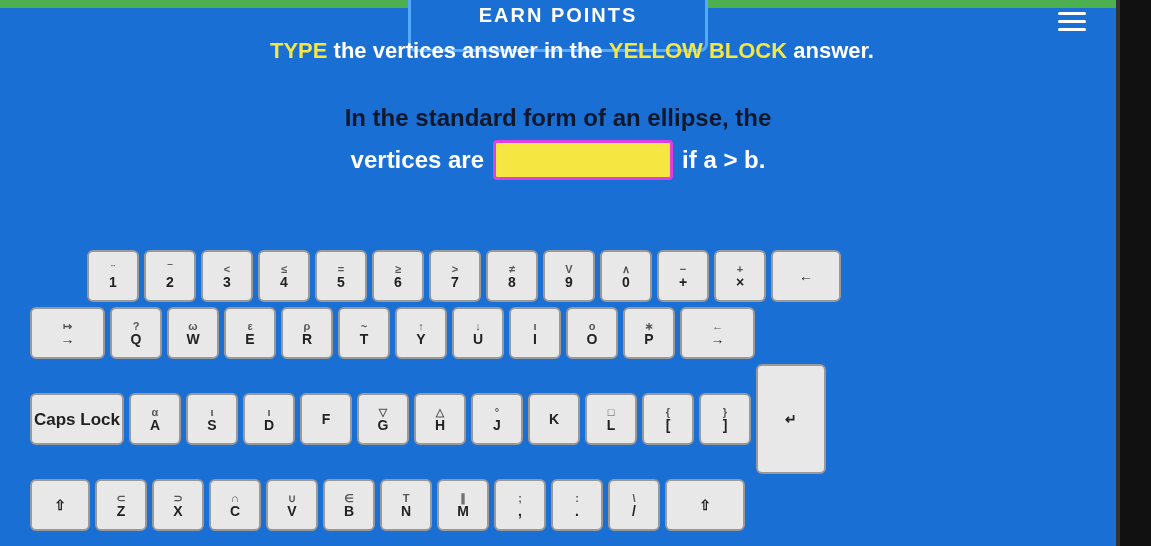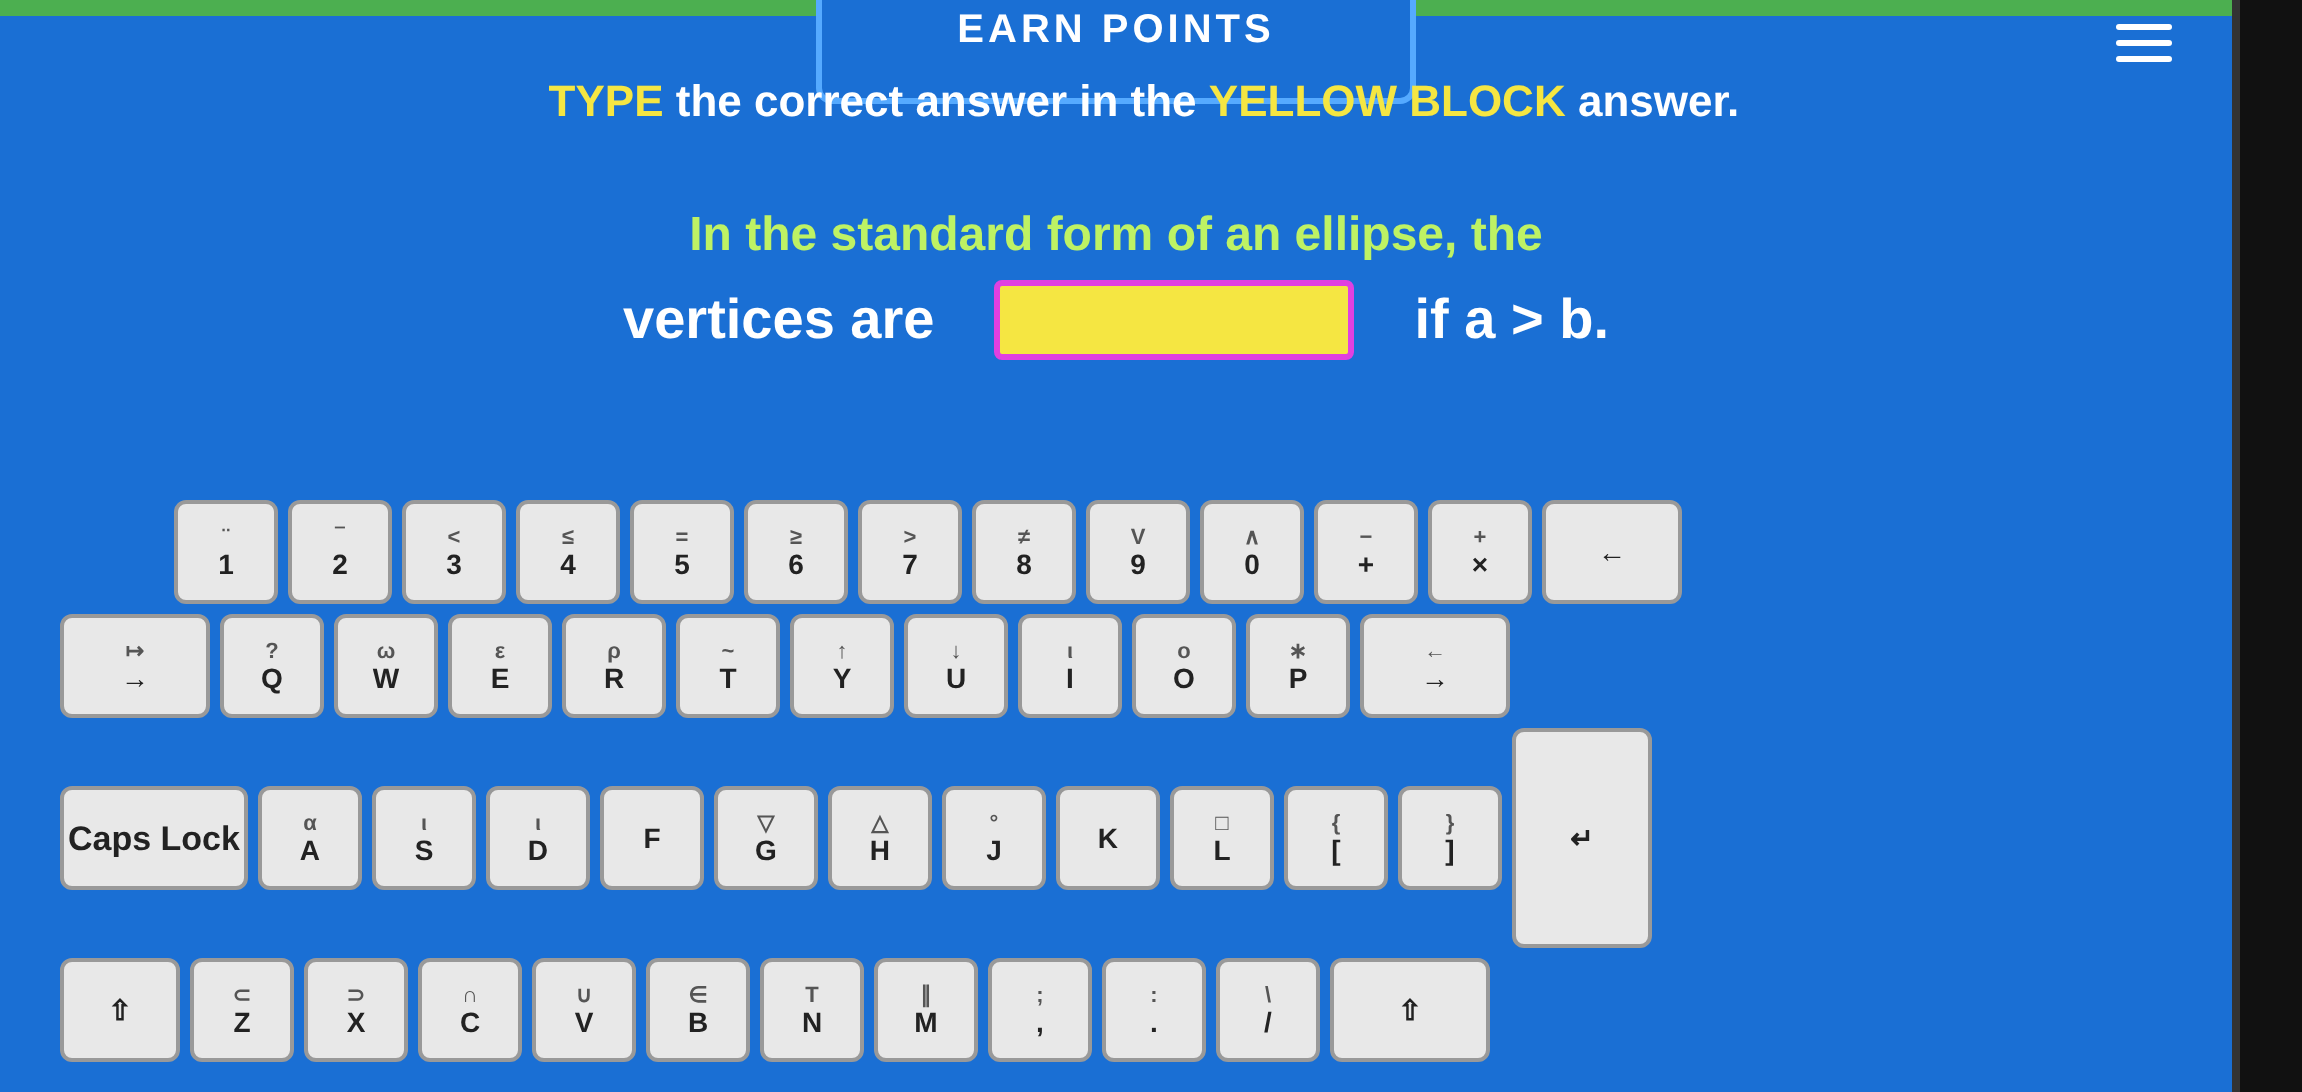--- a/index.html
+++ b/index.html
@@ -66,31 +66,31 @@
     }
     .question-area {
       position: absolute;
       top: 100px;
       left: 0; right: 0;
       text-align: center;
     }
     .question-line1 {
       font-size: 24px;
       font-weight: 800;
-      color: #bef264;
+      color: #0f172a;
       line-height: 1.5;
     }
     .question-line2 {
-      font-size: 28px;
+      font-size: 24px;
       font-weight: 800;
       color: white;
       display: flex;
       align-items: center;
       justify-content: center;
-      gap: 30px;
+      gap: 9px;
       margin-top: 4px;
     }
     .answer-box {
       display: inline-block;
       width: 180px;
       height: 40px;
       background: #f5e642;
       border: 3px solid #e040e0;
       border-radius: 4px;
     }
@@ -176,21 +176,21 @@
 
   <div class="menu-icon">
     <div class="hamburger-lines">
       <span></span>
       <span></span>
       <span></span>
     </div>
   </div>
 
   <div class="instruction-text">
-    <span class="type-word">TYPE</span><span> the correct answer in the </span><span class="yellow-block-word">YELLOW BLOCK</span><span> answer.</span>
+    <span class="type-word">TYPE</span><span> the vertices answer in the </span><span class="yellow-block-word">YELLOW BLOCK</span><span> answer.</span>
   </div>
 
   <div class="question-area">
     <div class="question-line1">In the standard form of an ellipse, the</div>
     <div class="question-line2">
       <span>vertices are</span>
       <div class="answer-box"></div>
       <span>if a &gt; b.</span>
     </div>
   </div>

